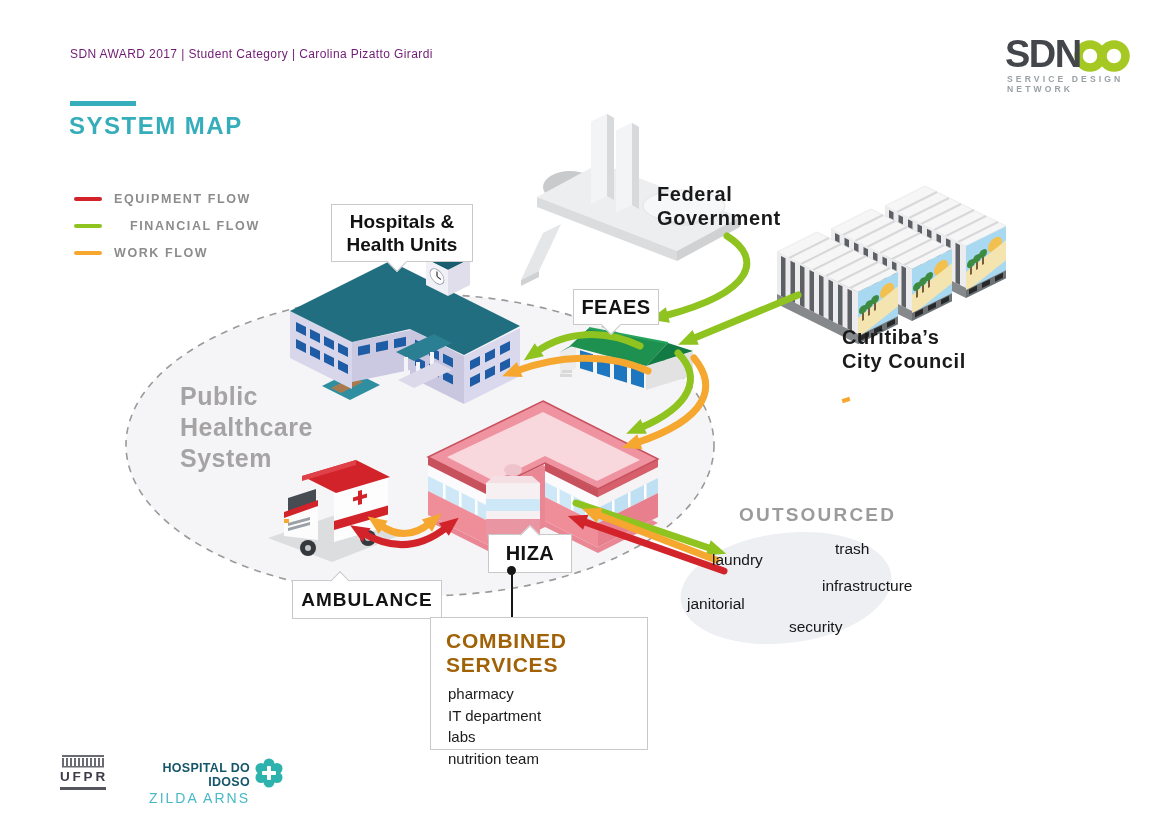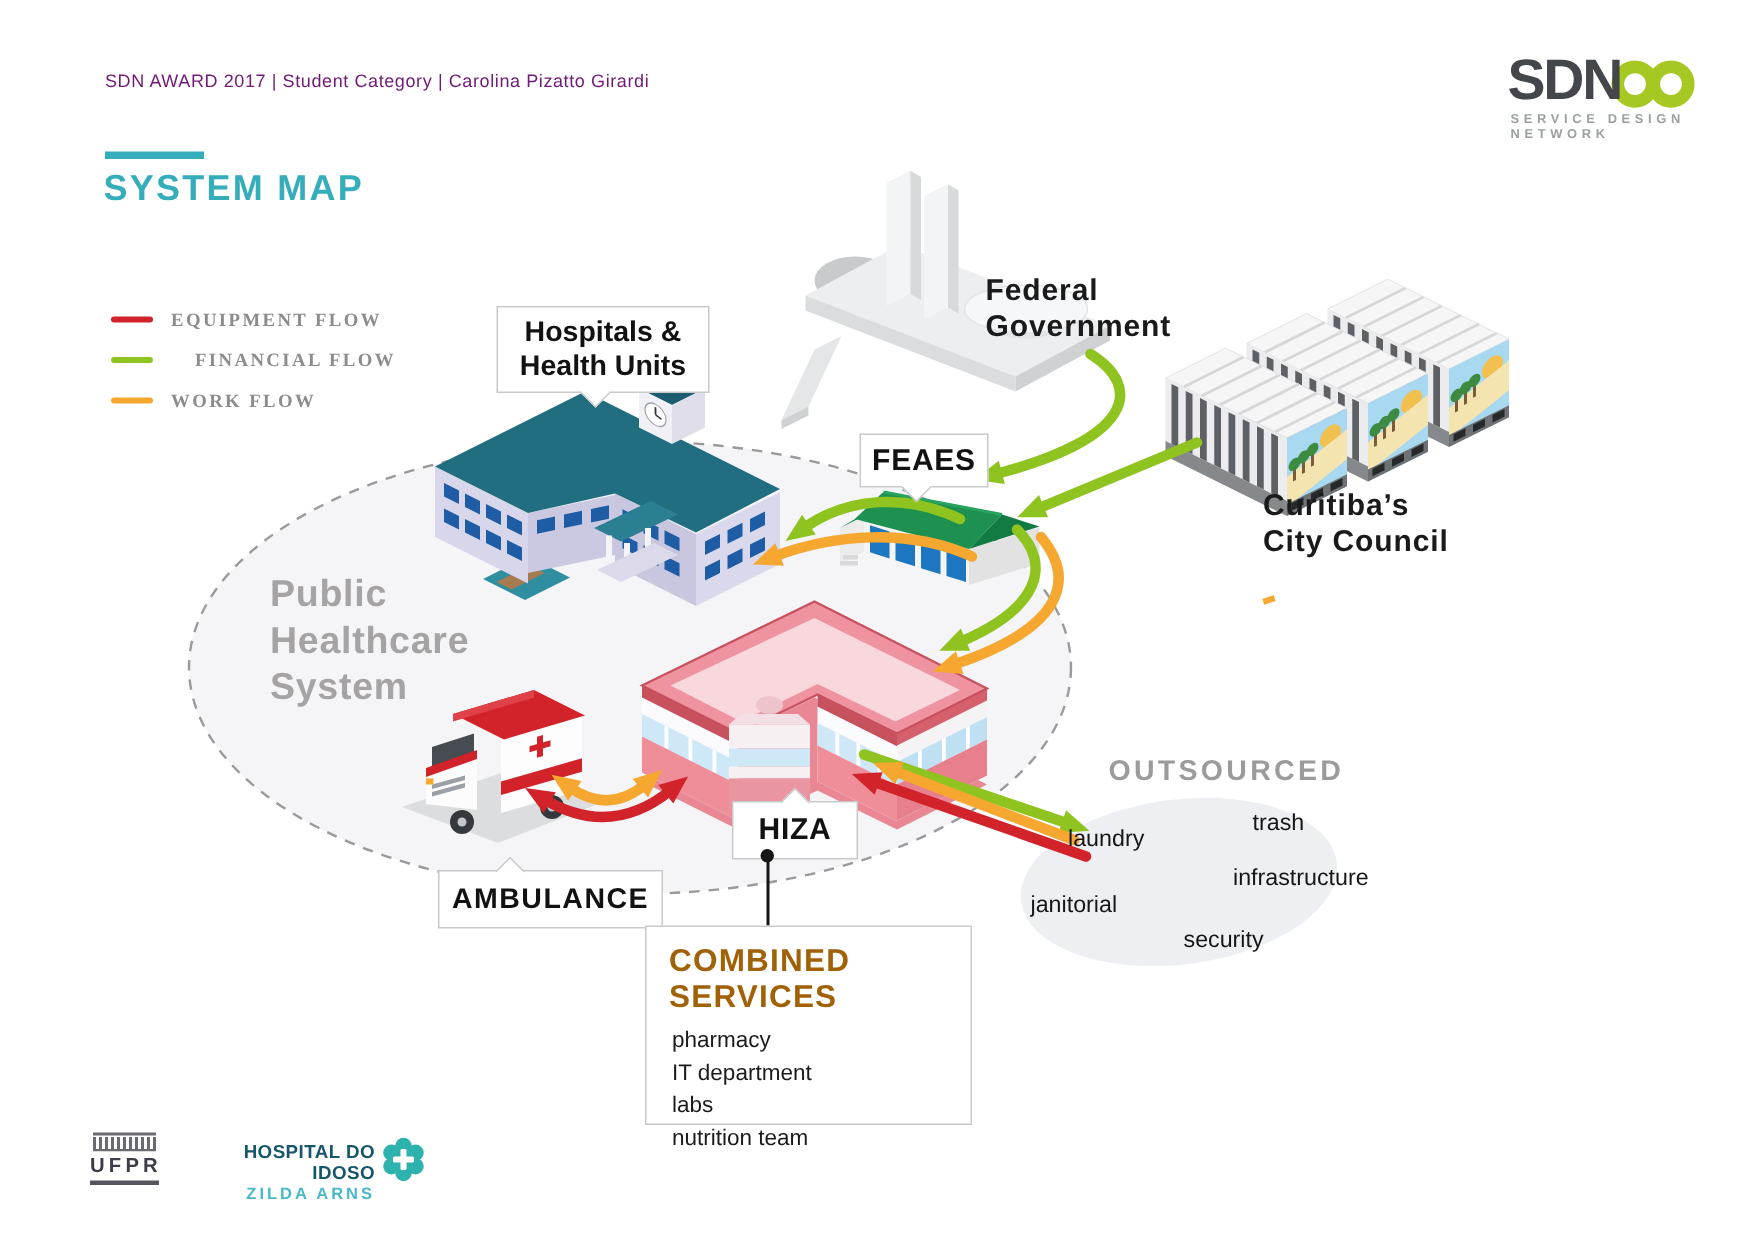--- a/index.html
+++ b/index.html
@@ -31,21 +31,21 @@
   
   .combined-box{left:430px;top:617px;width:216px;height:131px;background:#fff;border:1px solid #c9c9c9;}
   .combined-title{margin:11px 0 6px 15px;font-size:21px;font-weight:700;color:#a16207;letter-spacing:.8px;}
   .combined-item{margin-left:17px;font-size:15px;line-height:21.5px;color:#1b1b1b;font-weight:500;}
   .connector{left:511px;top:570px;width:2px;height:48px;background:#161616;}
   .connector-dot{left:507px;top:566px;width:9px;height:9px;border-radius:50%;background:#161616;}
   
   .ufpr-text{left:60px;top:769px;font-size:13.5px;font-weight:800;color:#3d3d49;letter-spacing:2.8px;}
   .hio{left:128px;top:761px;width:122px;text-align:right;}
   .hio-line1{font-size:12.5px;font-weight:800;color:#15566b;letter-spacing:.3px;}
-  .hio-line2{font-size:11px;font-weight:700;color:#49b9c9;letter-spacing:2px;margin-top:1px;}
+  .hio-line2{font-size:14px;font-weight:400;color:#49b9c9;letter-spacing:2px;margin-top:1px;}
   svg{position:absolute;left:0;top:0;}
 </style>
 </head>
 <body>
 
 <div id="canvas">
 
   <svg width="1176" height="832" viewBox="0 0 1176 832">
     <defs>
       <marker id="ah-g" markerUnits="userSpaceOnUse" markerWidth="22" markerHeight="20" refX="5" refY="9" orient="auto-start-reverse">
@@ -316,21 +316,21 @@
   </svg>
 
   <div class="abs credit">SDN AWARD 2017 | Student Category | Carolina Pizatto Girardi</div>
 
   <div class="abs sdn-word">SDN</div>
   <div class="abs sdn-tagline">SERVICE DESIGN NETWORK</div>
 
   <div class="abs title-bar"></div>
   <div class="abs map-title">SYSTEM MAP</div>
 
-  <div class="abs" style="left:74px;top:206px;font-family:Liberation Serif, serif;">
+  <div class="abs" style="left:74px;top:192px;">
     <div class="legend-row" style="margin-bottom:13px;">
       <span class="legend-swatch" style="background:#d2232a;"></span>
       <span class="legend-label">EQUIPMENT FLOW</span>
     </div>
     <div class="legend-row" style="margin-bottom:13px;gap:28px;">
       <span class="legend-swatch" style="background:#8fc31f;"></span>
       <span class="legend-label">FINANCIAL FLOW</span>
     </div>
     <div class="legend-row">
       <span class="legend-swatch" style="background:#f6a72f;"></span>

